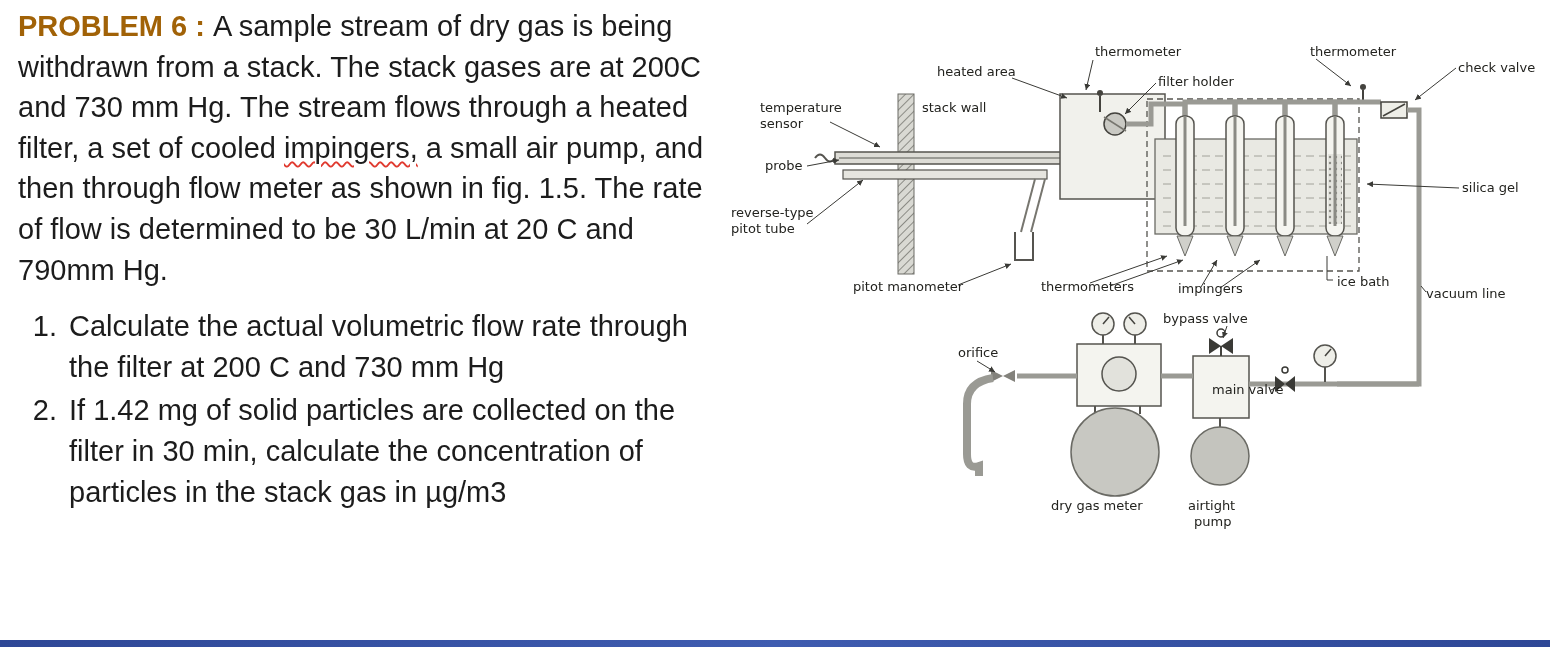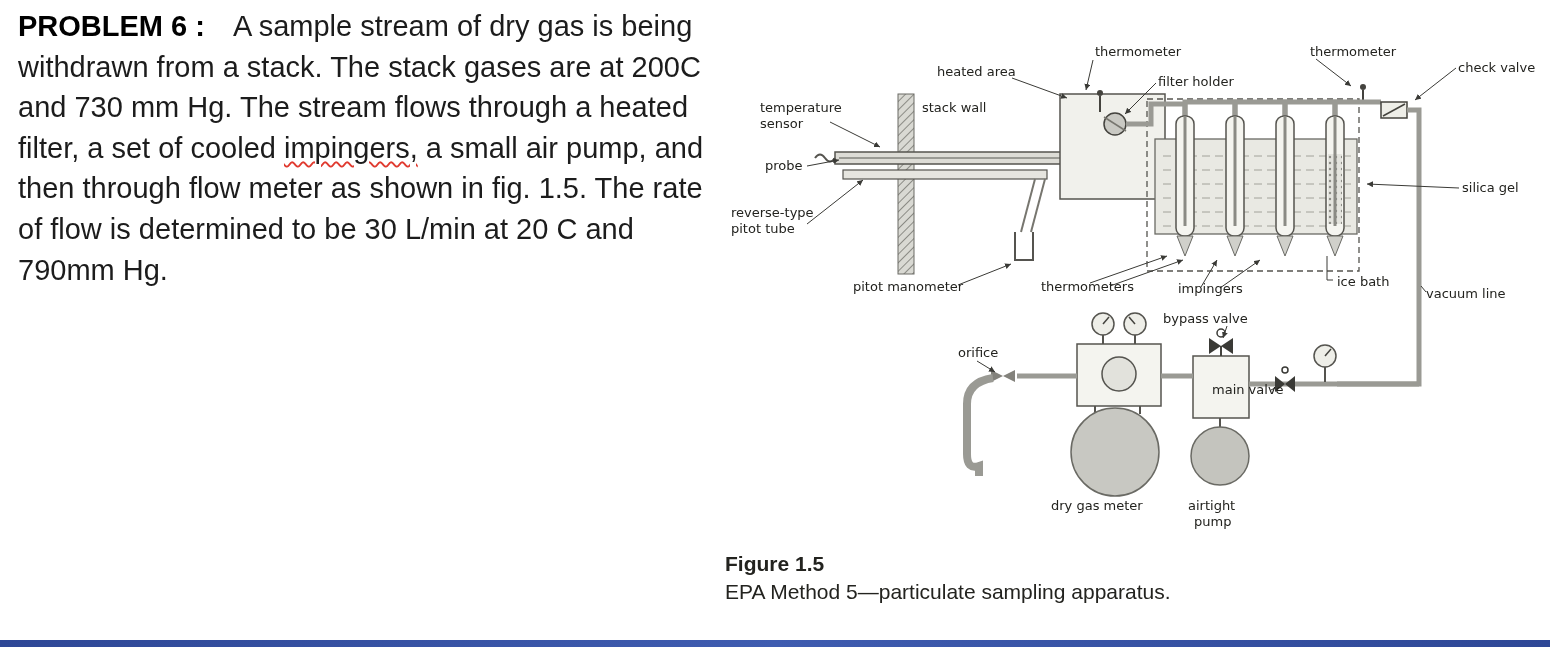--- a/index.html
+++ b/index.html
@@ -10,21 +10,21 @@
     overflow:hidden;
     font-family:"Liberation Sans", sans-serif;
     color:#1a1a1a;
   }
   
   .problem{
     position:absolute;left:18px;top:6px;width:694px;
     font-size:29px;line-height:1.40;color:#1c1c1c;
   }
   .problem p{margin:0;}
-  .prob-title{color:#000000;font-weight:bold;margin-right:28px;}
+  .prob-title{color:#a16207;font-weight:bold;margin-right:8px;}
   .sp-wavy{
     text-decoration:underline;
     text-decoration-style:wavy;
     text-decoration-color:#e03a2f;
     text-decoration-thickness:2px;
     text-underline-offset:3px;
   }
   .problem ol{margin:16px 0 0 0;padding-left:47px;}
   .problem li{padding-left:4px;margin-bottom:3px;}
   
@@ -48,20 +48,24 @@
     background:linear-gradient(90deg,#2e4796,#3f5cb0 50%,#2e4796);
   }
 </style>
 </head>
 <body>
 
 <div class="page">
 
   <div class="problem">
     <p><span class="prob-title">PROBLEM 6 :</span><span>A sample stream of dry gas is being withdrawn from a stack. The stack gases are at 200C and 730 mm Hg. The stream flows through a heated filter, a set of cooled </span><span class="sp-wavy">impingers,</span><span> a small air pump, and then through  flow meter as shown in fig. 1.5. The rate of flow is determined to be 30 L/min at 20 C and 790mm Hg.</span></p>
+    <ol>
+      <li>Calculate the actual volumetric flow rate through the filter at 200 C and 730 mm Hg</li>
+      <li>If 1.42 mg of solid particles are collected on the filter in 30 min, calculate the concentration of particles in the stack gas in µg/m3</li>
+    </ol>
   </div>
 
   <div class="figure">
     <svg width="835" height="552" viewBox="0 0 835 552" xmlns="http://www.w3.org/2000/svg">
       <defs>
         <pattern id="hatch" width="6" height="6" patternUnits="userSpaceOnUse" patternTransform="rotate(45)">
           <rect width="6" height="6" fill="#d9d9d3"></rect>
           <line x1="0" y1="0" x2="0" y2="6" stroke="#8b8b85" stroke-width="2"></line>
         </pattern>
         <pattern id="dots" width="6" height="6" patternUnits="userSpaceOnUse">
@@ -250,19 +254,15 @@
       <text class="fig-label" x="711" y="294">vacuum line</text>
       <text class="fig-label" x="448" y="319">bypass valve</text>
       <text class="fig-label" x="243" y="353">orifice</text>
       <text class="fig-label" x="497" y="390">main valve</text>
       <text class="fig-label" x="336" y="506">dry gas meter</text>
       <text class="fig-label" x="473" y="506">airtight</text>
       <text class="fig-label" x="479" y="522">pump</text>
     </svg>
   </div>
 
-  <div class="caption">
-    <div class="cap-title">Figure 1.5</div>
-    <div class="cap-text">EPA Method 5—particulate sampling apparatus.</div>
-  </div>
 
   <div class="bottom-bar"></div>
 </div>
 
 </body></html>

